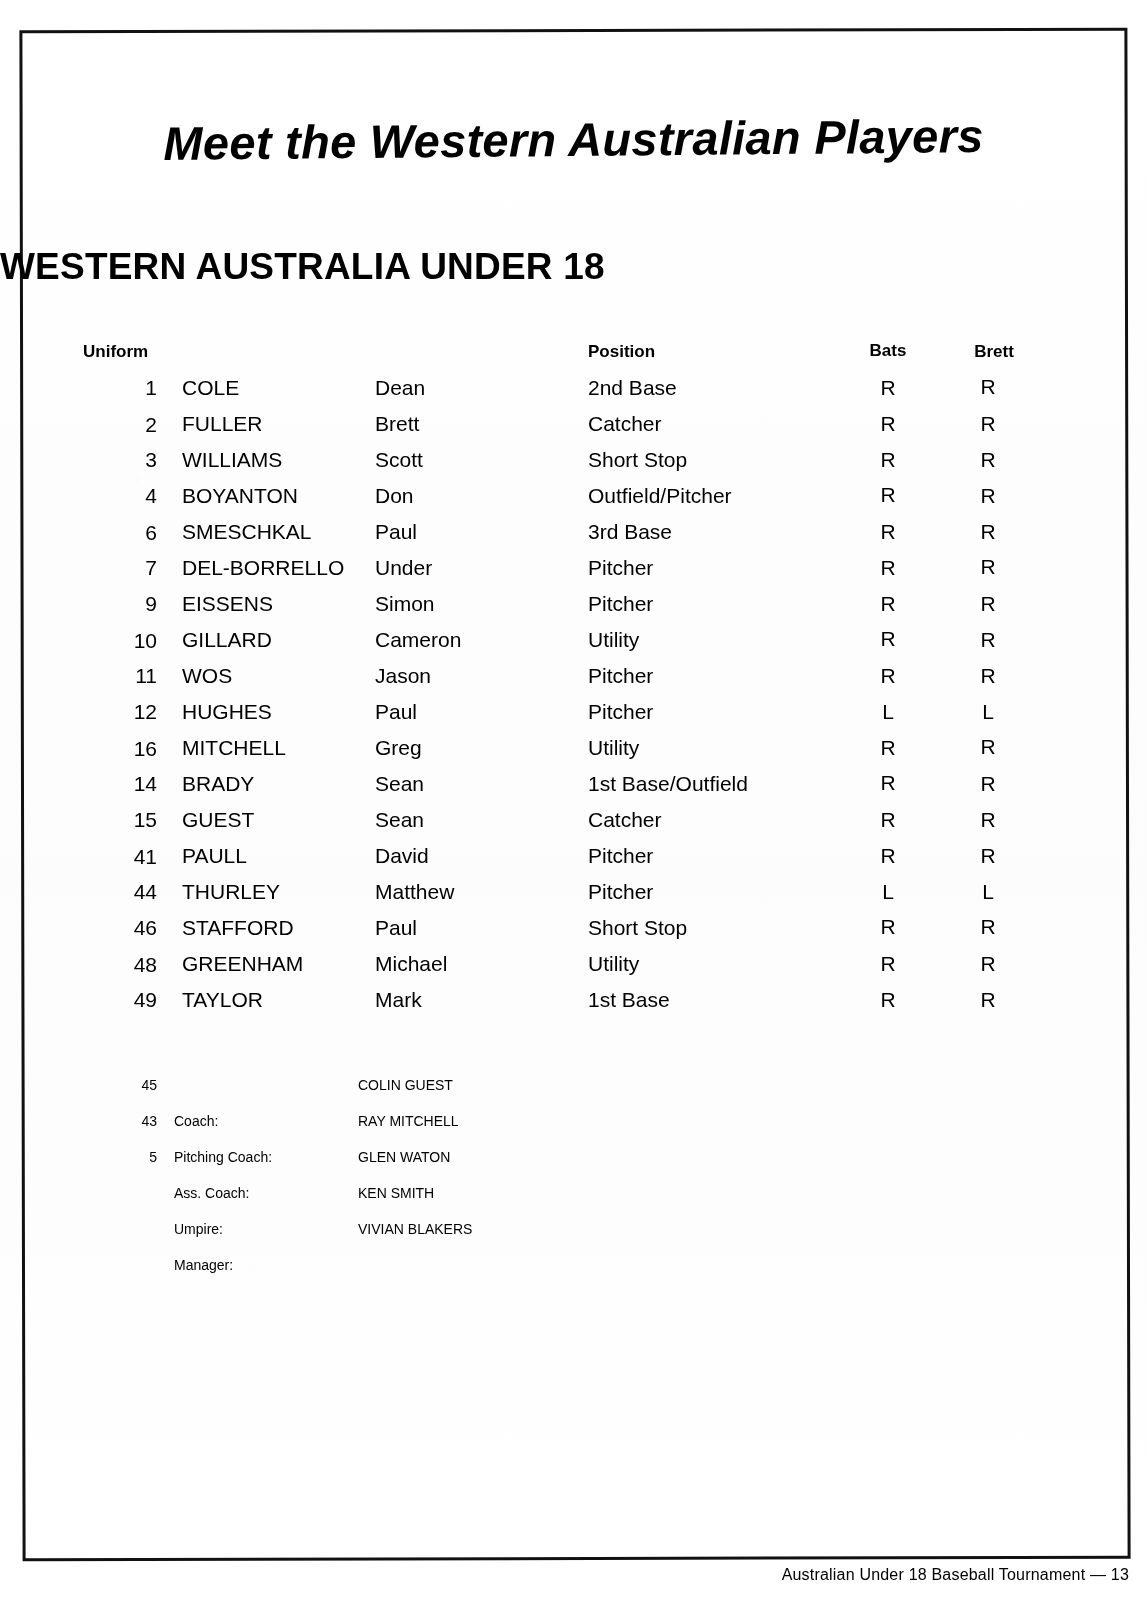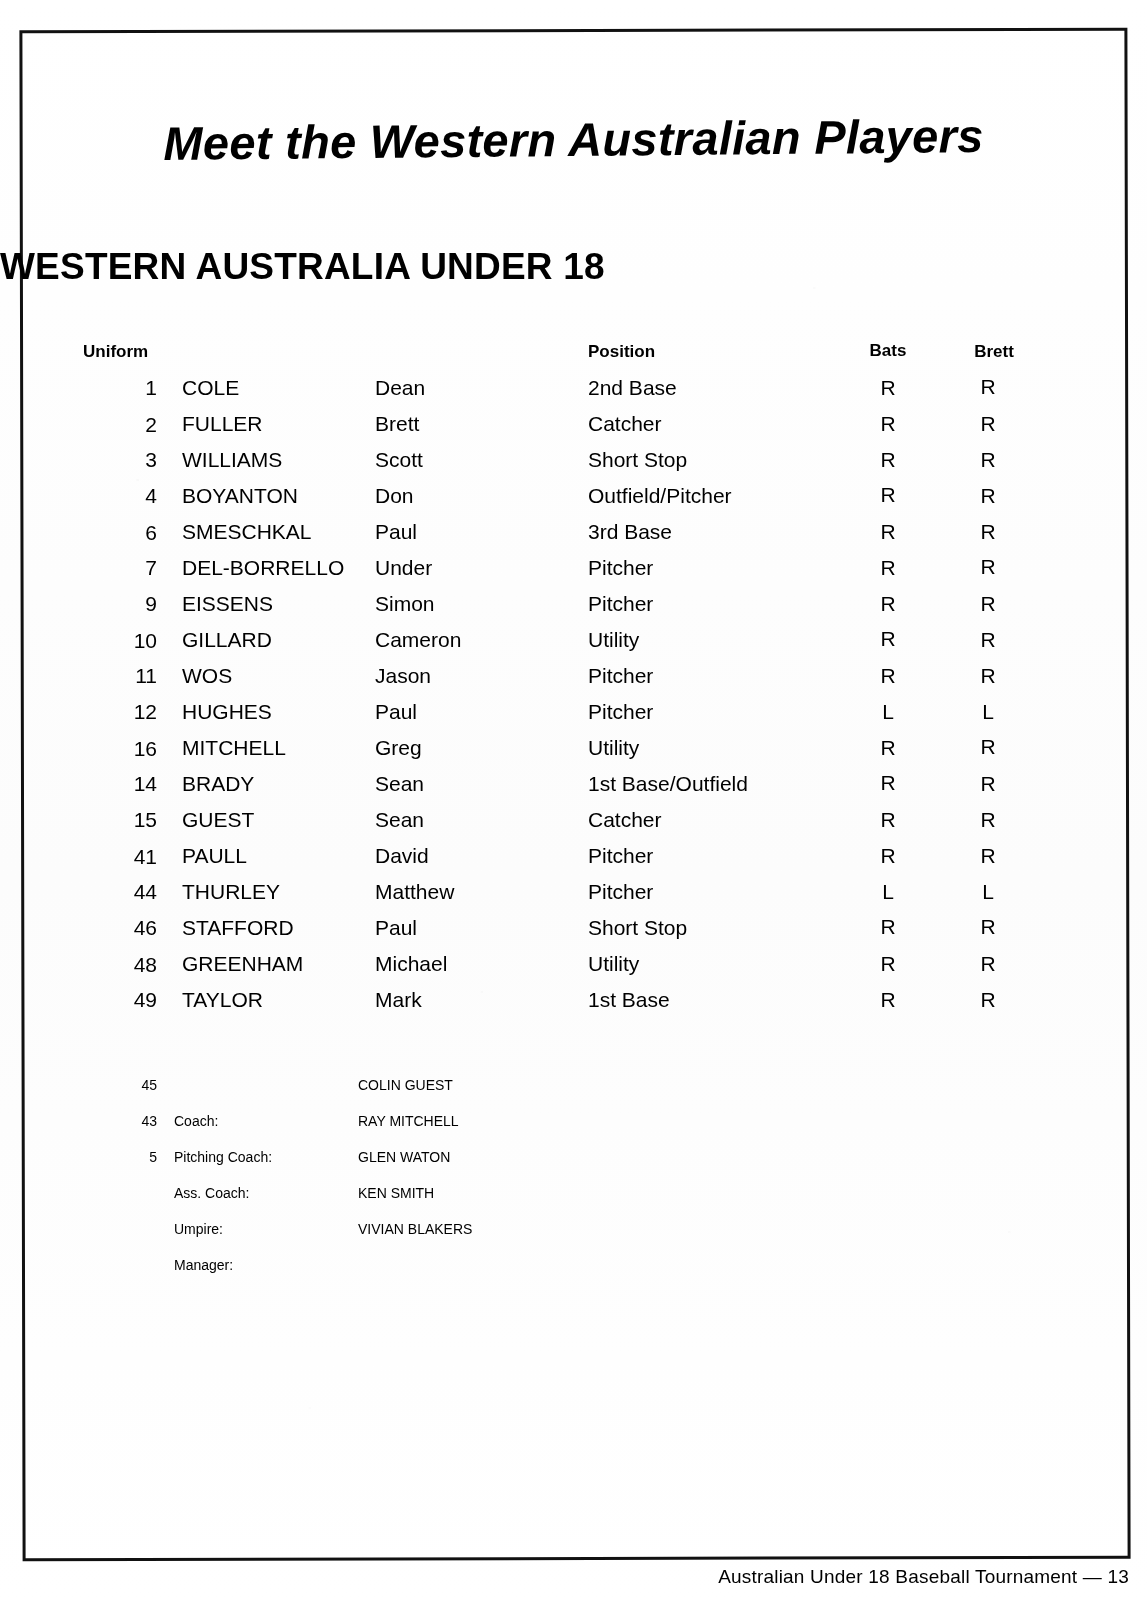--- a/index.html
+++ b/index.html
@@ -129,21 +129,21 @@
     white-space: nowrap;
   }
   .s-uniform { left: 83px; width: 74px; text-align: right; }
   .s-role    { left: 174px; margin-top: 36px; }
   .s-name    { left: 358px; }
 
   .footer {
     position: absolute;
     right: 18px;
     top: 1566px;
-    font-size: 19px;
+    font-size: 16px;
     letter-spacing: 0.2px;
     white-space: nowrap;
   }
 </style>
 </head>
 <body>
 
 <div class="page">
   <div class="paper-noise"></div>
 

